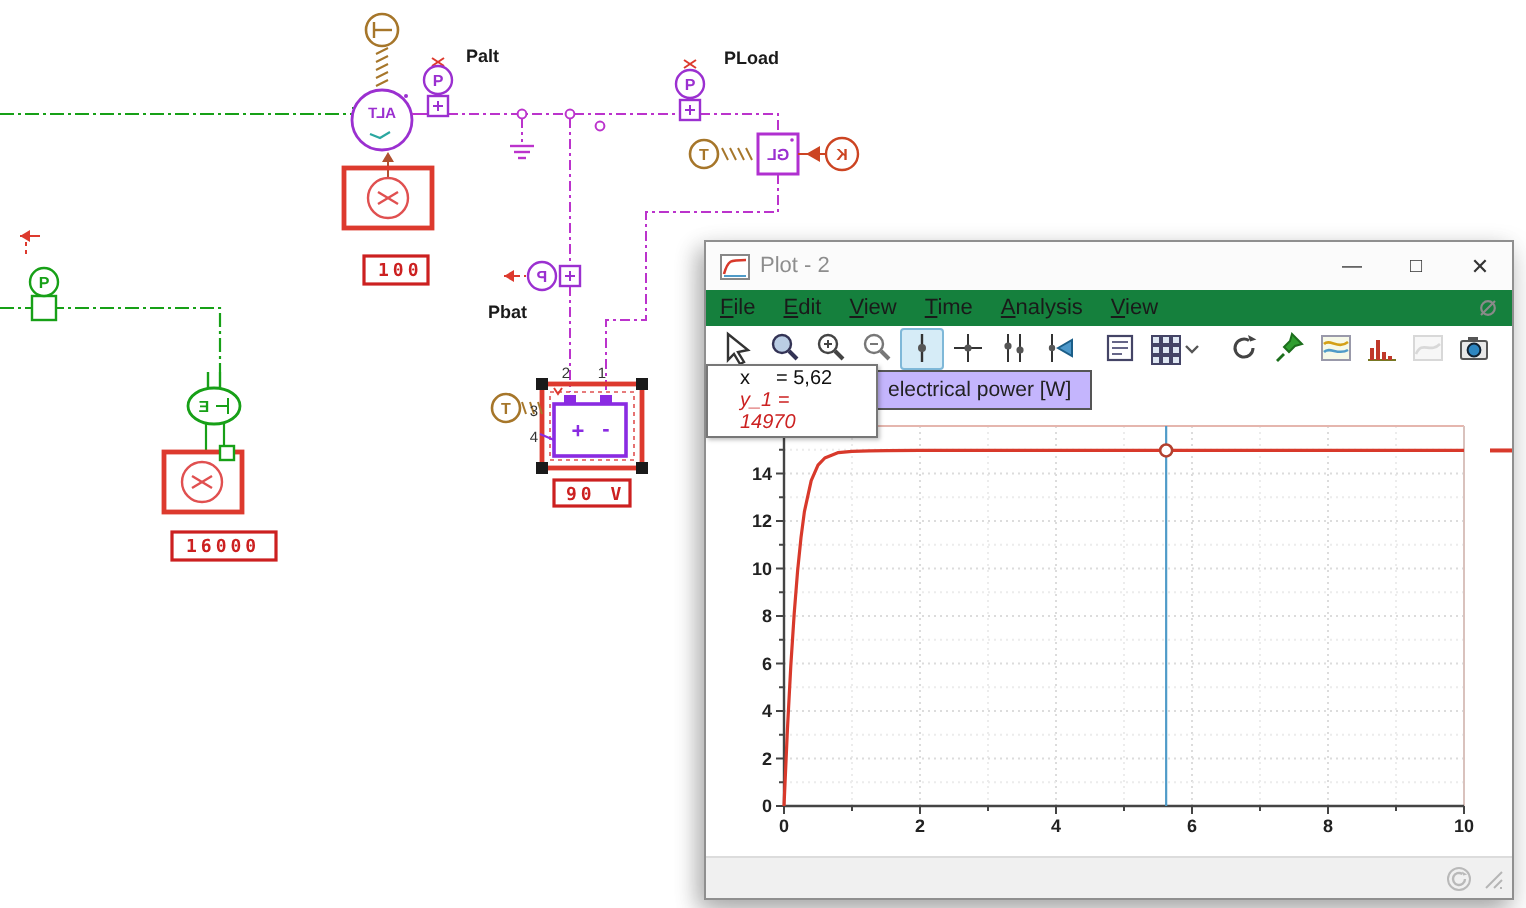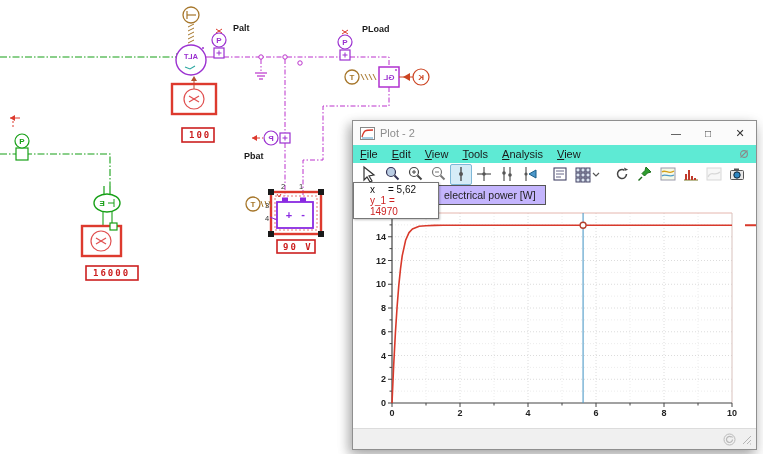--- a/index.html
+++ b/index.html
@@ -10,39 +10,39 @@
   
   .plot-window{position:absolute;left:352px;top:120px;width:403px;height:328px;
     background:#fff;border:1px solid #8f8f8f;
     box-shadow:-4px 4px 10px rgba(0,0,0,.22), 0 6px 14px rgba(0,0,0,.18);
     display:flex;flex-direction:column;}
   .titlebar{height:24px;background:#fbfbfb;display:flex;align-items:center;flex:0 0 auto;}
   .win-icon{margin:0 5px 0 7px;display:flex;}
   .title{font-size:11px;color:#8d8d8d;flex:1;}
   .win-btn{width:32px;text-align:center;font-size:10px;color:#333;cursor:default;}
   .win-btn.close{font-size:11px;}
-  .menubar{height:18px;display:flex;align-items:center;background:#5eead4;flex:0 0 auto;}
+  .menubar{height:18px;display:flex;align-items:center;background:#15803d;flex:0 0 auto;}
   .menu-item{display:inline-block;padding:0 7px;font-size:11px;color:#1a1a1a;}
   .menu-item::first-letter{text-decoration:underline;}
   .dock-icon{margin-left:auto;margin-right:7px;display:flex;}
   .toolbar{height:22px;display:flex;align-items:center;padding-left:4px;background:#fff;flex:0 0 auto;}
   .tbtn{width:20px;height:19px;display:flex;align-items:center;justify-content:center;
         margin:0 0.5px;border:1px solid transparent;border-radius:2px;}
   .tbtn.active{background:#d6ecf7;border-color:#7fb8d8;}
   .tbtn.gap{margin-left:8px;}
   .plot-body{position:relative;flex:1 1 auto;background:#fff;}
   #plot-svg{position:absolute;left:0;top:0;}
   #plot-svg text{font:600 9px "Liberation Sans",sans-serif;fill:#222;}
   .xlabel{position:absolute;left:39px;width:340px;top:226px;text-align:center;
           font-size:10px;color:#333;}
   .readout{position:absolute;left:0;top:-3px;width:52px;background:#fff;border:1px solid #777;
            box-shadow:1px 1px 2px rgba(0,0,0,.25);font-size:10px;padding:1px 16px;z-index:3;}
   .readout .lbl{display:inline-block;width:18px;}
   .readout .l1{color:#111;}
-  .readout .l2{color:#cc2222;}
+  .readout .l2{color:#cc2222;font-style:italic;}
   .legend{position:absolute;left:58px;top:0;height:18px;border:1px solid #555;background:#c4b5fd;
           display:flex;align-items:center;padding:0 9px;font-size:10.5px;color:#222;z-index:2;}
   .legend .dash{display:inline-block;width:16px;border-top:2px solid #d8392b;margin-right:7px;}
   .statusbar{height:20px;background:#f0f0f0;border-top:1px solid #dcdcdc;flex:0 0 auto;
              display:flex;align-items:center;justify-content:flex-end;padding-right:4px;position:relative;}
 
   
   .sch-name{font:600 9px "Liberation Sans",sans-serif;fill:#1a1a1a;}
   .pin-num{font:7.5px "Liberation Sans",sans-serif;fill:#333;}
   .disp{font:bold 9px "DejaVu Sans Mono",monospace;fill:#cc2020;letter-spacing:2px;}
@@ -263,21 +263,21 @@
       <span class="title">Plot - 2</span>
       <span class="win-btn">—</span>
       <span class="win-btn">□</span>
       <span class="win-btn close">✕</span>
     </div>
 
     <div class="menubar">
       <span class="menu-item">File</span>
       <span class="menu-item">Edit</span>
       <span class="menu-item">View</span>
-      <span class="menu-item">Tools</span>
+      <span class="menu-item">Time</span>
       <span class="menu-item">Analysis</span>
       <span class="menu-item">View</span>
       <span class="dock-icon">
         <svg width="10" height="10">
             <circle cx="5" cy="5" r="3.4" fill="none" stroke="#8a8a8a" stroke-width="1.1"></circle>
           <line x1="1.5" y1="8.5" x2="8.5" y2="1.5" stroke="#8a8a8a" stroke-width="1.1"></line>
           </svg>
       </span>
     </div>
 

